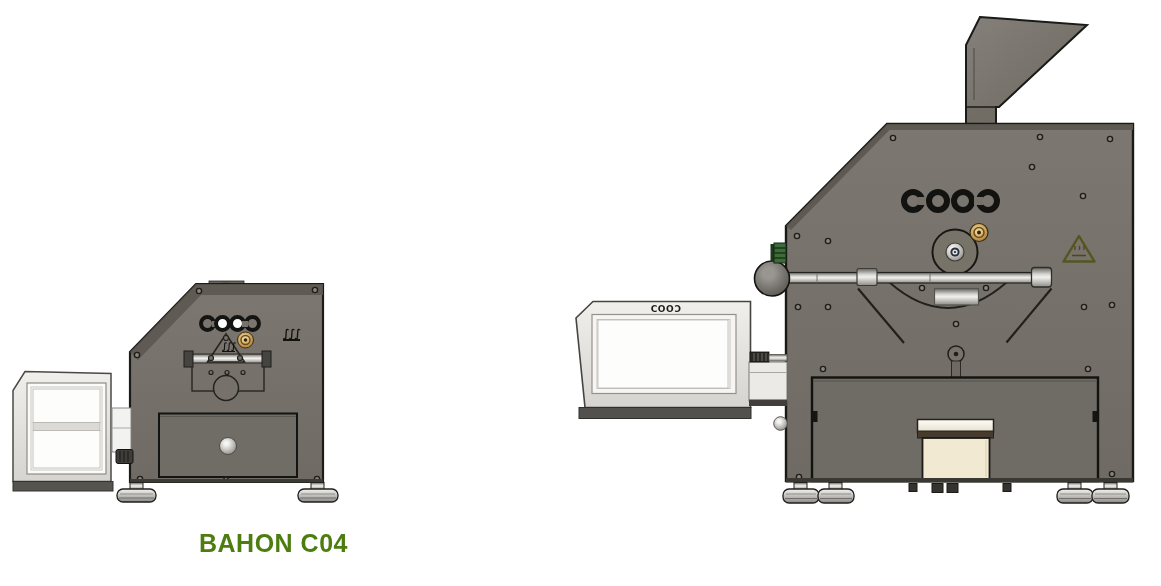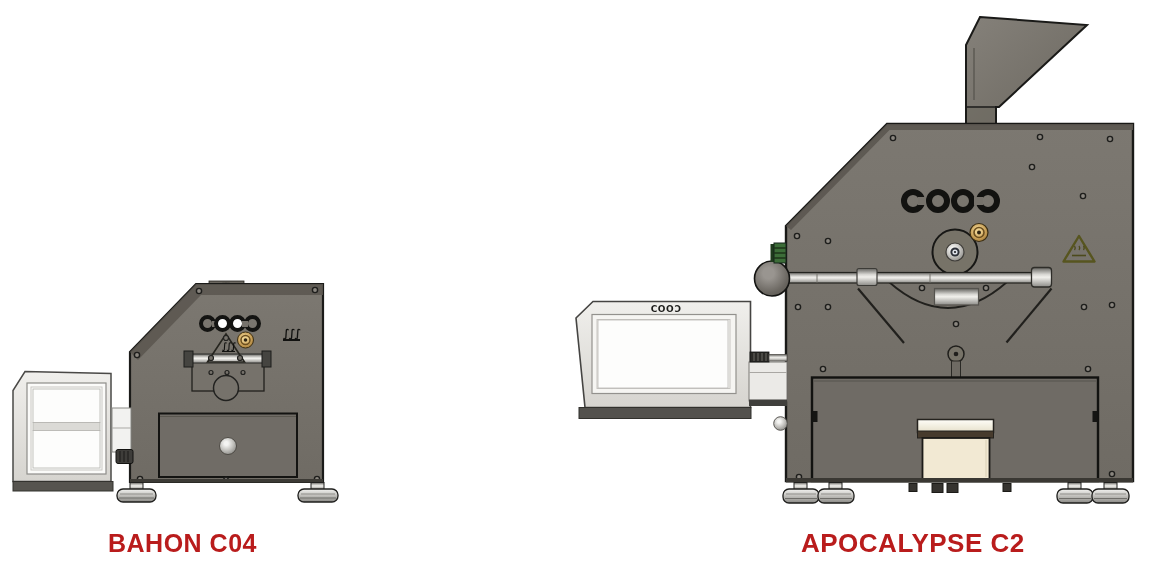--- a/index.html
+++ b/index.html
@@ -1,20 +1,20 @@
 <!DOCTYPE html>
 <html><head>
 <meta charset="utf-8">
 <style>
   html,body{margin:0;padding:0;background:#ffffff;}
   .canvas{position:relative;width:1161px;height:586px;background:#fff;overflow:hidden;
           font-family:"Liberation Sans",sans-serif;}
   .canvas svg.art{position:absolute;left:0;top:0;z-index:1;}
   .ov{position:absolute;z-index:2;}
-  .caption{font-weight:bold;color:#b91c1c;text-align:left;letter-spacing:.5px;}
+  .caption{font-weight:bold;color:#4d7c0f;text-align:right;letter-spacing:.5px;}
   .caption.small{font-size:25px;}
   .caption.big{font-size:26px;}
   
   .logo{display:flex;align-items:center;}
   .logo .g{position:relative;box-sizing:border-box;border-radius:50%;}
   .logo-lg .g{width:24px;height:24px;border:6.5px solid #121210;margin-right:1px;}
   .logo-sm .g{width:17px;height:17px;border:4.5px solid #141412;margin-right:0px;}
   .logo .g.ringw{background:#ffffff;}
   .logo .g.ring{background:transparent;}
   .logo-sm .g.ringw{margin-left:-2px;}
@@ -322,15 +322,14 @@
   <span class="g ring"></span>
   <span class="g ring"></span>
   <span class="g cr">
         <i class="gap"></i>
       </span>
 </div>
 
 <div class="ov minilogo" style="left:646px;top:304px;width:40px;text-align:center;"><span>C</span><span>O</span><span>O</span><span class="flip">C</span></div>
 
 <div class="ov caption small" style="left:108px;top:529px;width:240px;">BAHON C04</div>
-<div class="ov caption big" style="left:801px;top:528px;width:320px;">APOCALYPSE C2</div>
 
 </div>
 
 </body></html>

